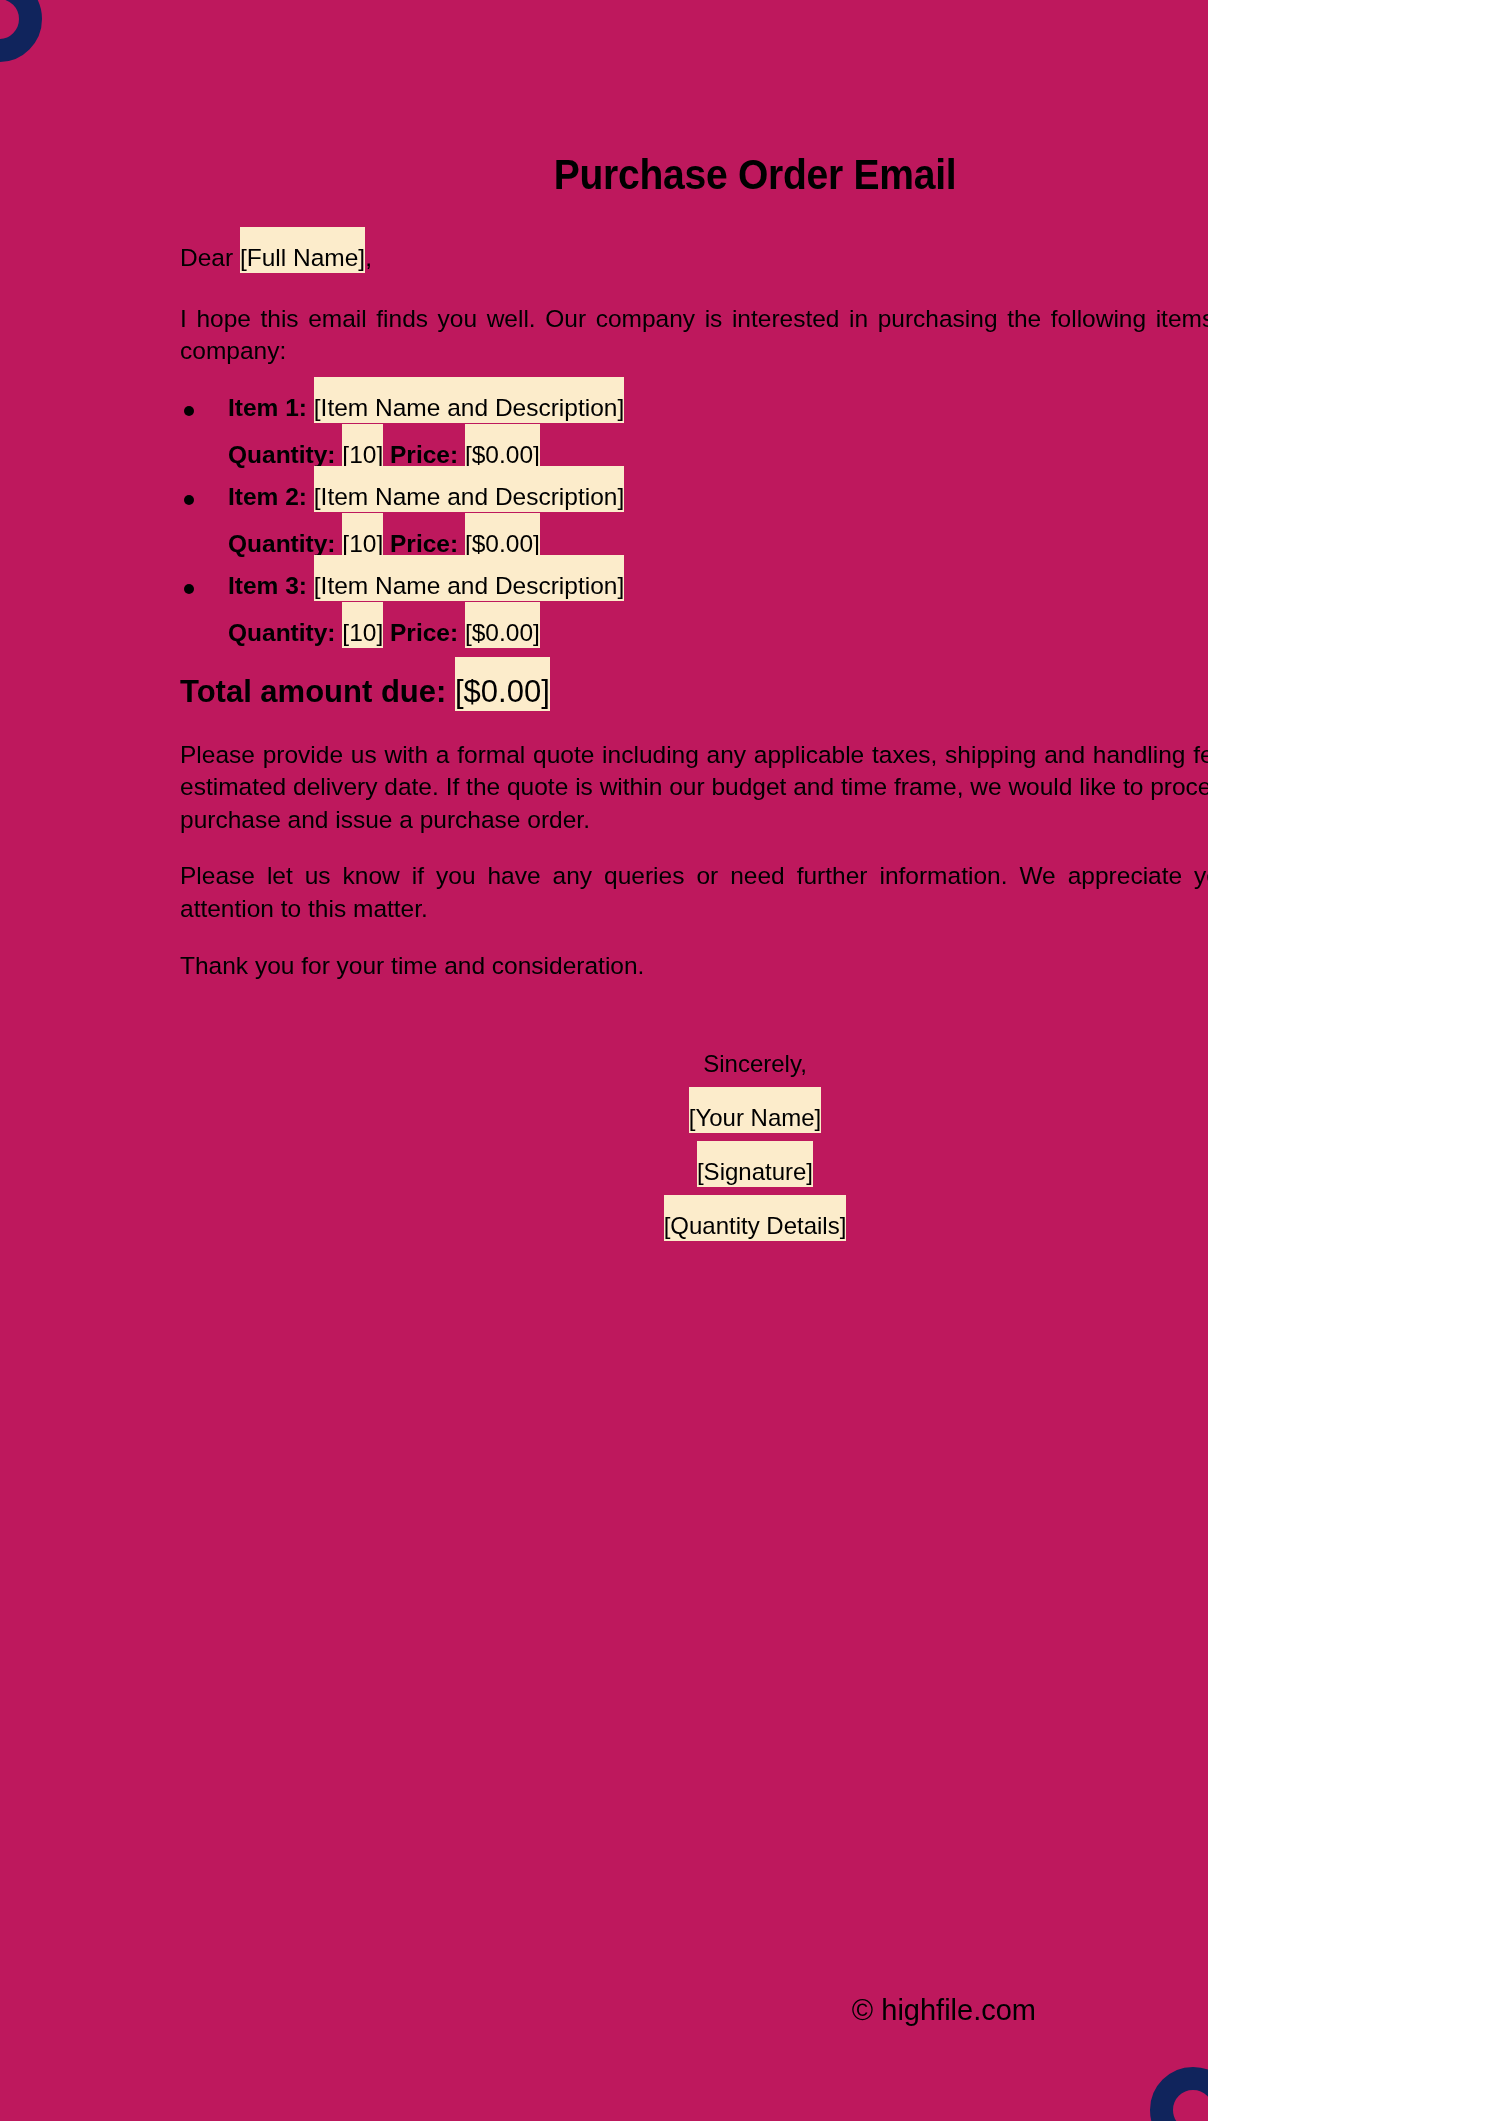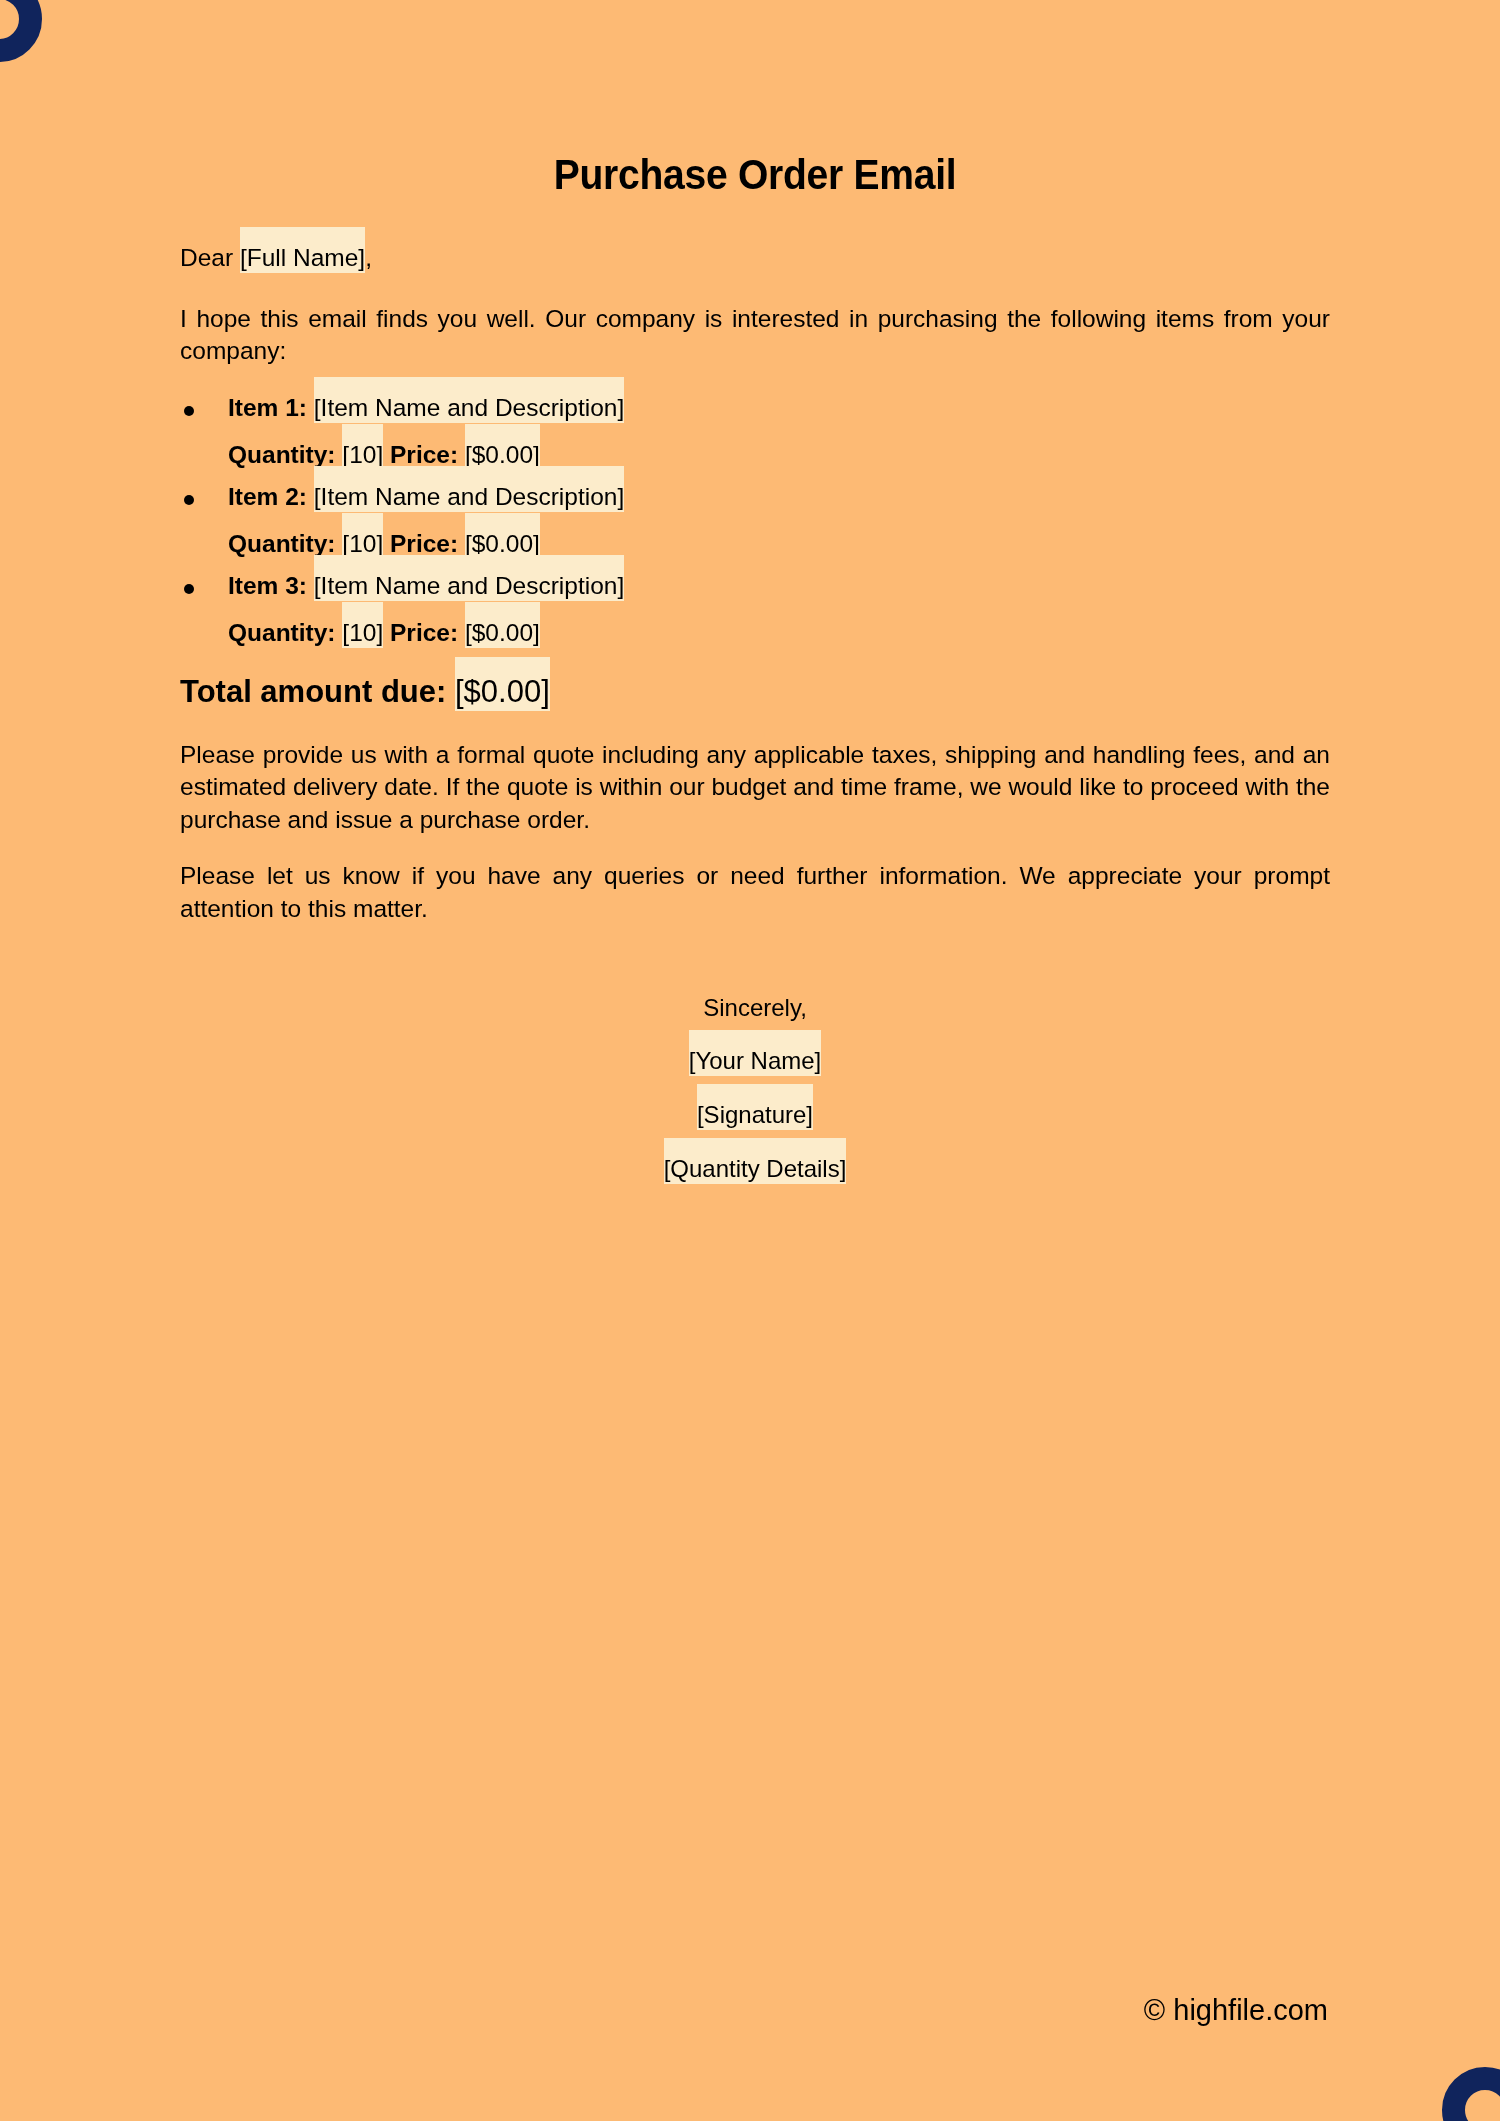--- a/index.html
+++ b/index.html
@@ -3,23 +3,23 @@
 <meta charset="utf-8">
 <title>Purchase Order Email</title>
 <style>
   html, body {
     margin: 0;
     padding: 0;
     background: #ffffff;
   }
   .page {
     position: relative;
-    width: 1500px;
+    width: 1208px;
     height: 2121px;
-    background: #fdba74;
+    background: #be185d;
     overflow: hidden;
     font-family: "Liberation Sans", "DejaVu Sans", sans-serif;
     color: #000000;
     box-sizing: border-box;
   }
 
   
   .logo-ring {
     position: absolute;
     border-radius: 50%;
@@ -182,20 +182,21 @@
         </li>
 
       </ul>
 
       <div class="total-line"><span class="lbl">Total amount due:</span><span> </span><span class="hl">[$0.00]</span></div>
 
       <p class="para justified">Please provide us with a formal quote including any applicable taxes, shipping and handling fees, and an estimated delivery date. If the quote is within our budget and time frame, we would like to proceed with the purchase and issue a purchase order.</p>
 
       <p class="para justified">Please let us know if you have any queries or need further information. We appreciate your prompt attention to this matter.</p>
 
+      <p class="para">Thank you for your time and consideration.</p>
 
       <div class="spacer-line"></div>
 
       <div class="signoff">
         <p>Sincerely,</p>
         <p><span class="hl">[Your Name]</span></p>
         <p><span class="hl">[Signature]</span></p>
         <p><span class="hl">[Quantity Details]</span></p>
       </div>
 

